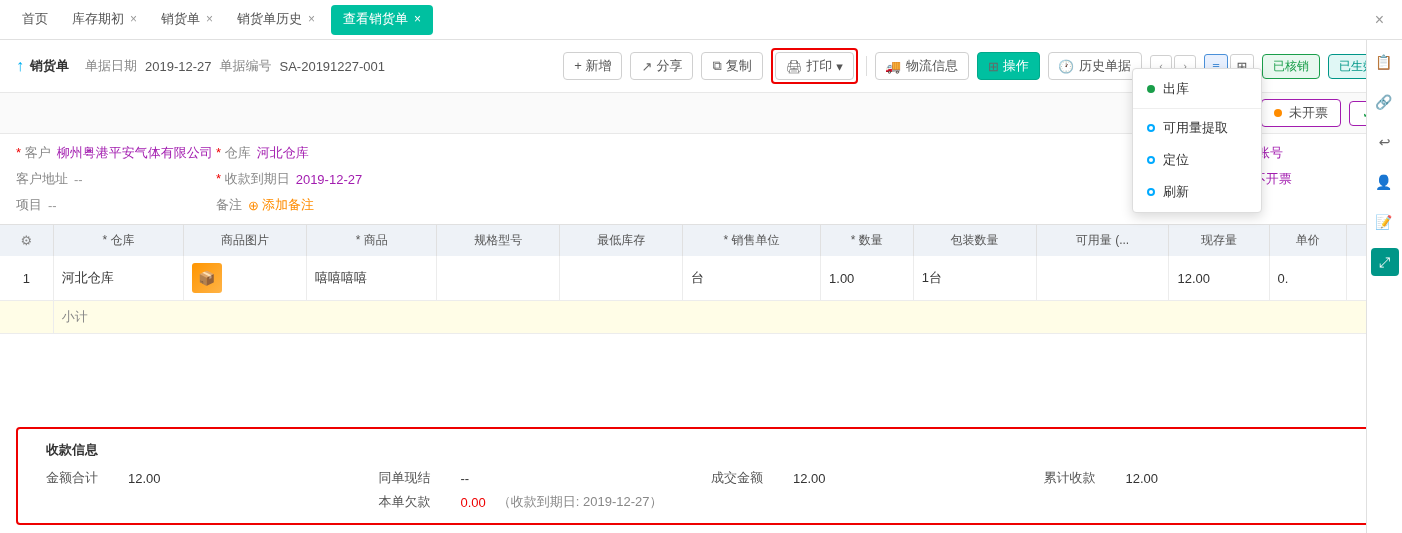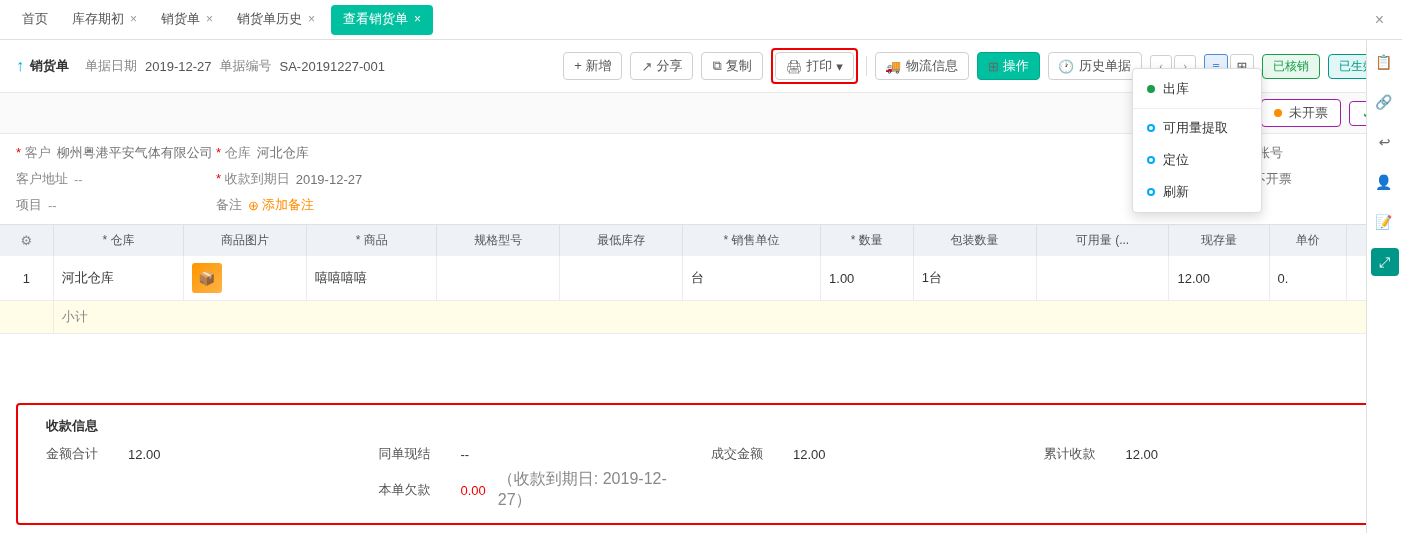--- a/index.html
+++ b/index.html
@@ -182,21 +182,21 @@
     }
     .form-field label {
       color: #888;
       white-space: nowrap;
     }
     .form-field label.required::before {
       content: '* ';
       color: #e00;
     }
     .form-field .value {
-      color: #737373;
+      color: #a21caf;
       font-weight: 500;
     }
     .form-field .value.muted { color: #999; }
     .add-note-btn {
       color: #ff8c00;
       cursor: pointer;
       display: flex;
       align-items: center;
       gap: 3px;
     }
@@ -265,21 +265,21 @@
       gap: 6px 20px;
     }
     .payment-row {
       display: flex;
       align-items: center;
       gap: 12px;
     }
     .payment-row label { color: #555; white-space: nowrap; min-width: 70px; }
     .payment-row .pval { color: #333; font-weight: 500; }
     .payment-row .pval.red { color: #e00; }
-    .payment-row .pval.hint { color: #888; font-size: 16px; }
+    .payment-row .pval.hint { color: #888; font-size: 13px; }
 
     
     .right-sidebar {
       position: fixed;
       right: 0;
       top: 40px;
       width: 36px;
       background: #fff;
       border-left: 1px solid #e0e0e0;
       display: flex;

